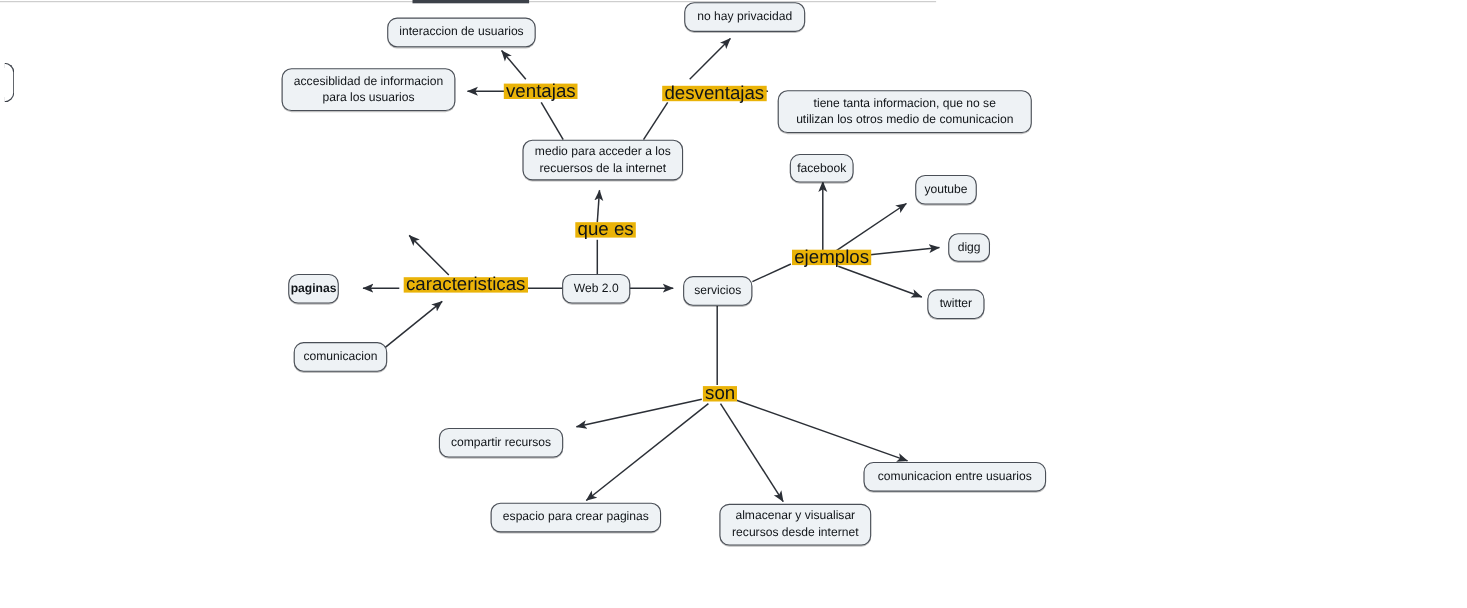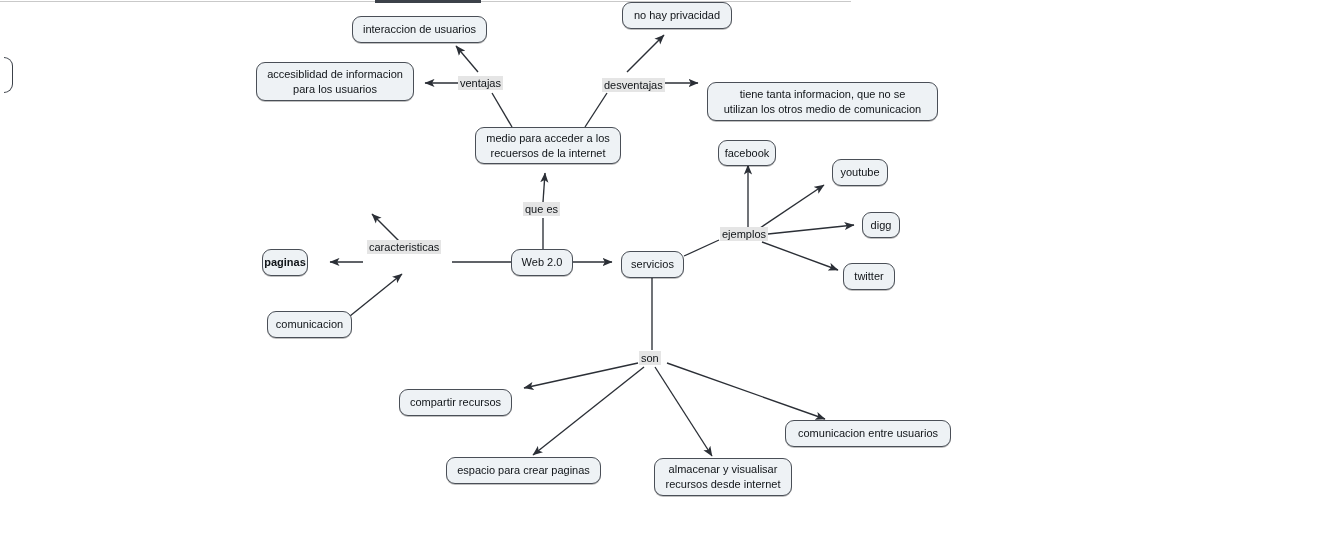--- a/index.html
+++ b/index.html
@@ -41,24 +41,24 @@
     display: flex;
     align-items: center;
     justify-content: center;
     padding: 2px 7px;
     white-space: pre-line;
     box-shadow: 0 1px 0 rgba(0,0,0,0.25);
     z-index: 3;
   }
   .link-label {
     position: absolute;
-    font-size: 11px;
+    font-size: 17px;
     line-height: 14px;
     color: #101418;
-    background: #e5e5e5;
+    background: #eab308;
     padding: 0 2px;
     white-space: nowrap;
     z-index: 4;
   }
   .top-rule {
     position: absolute;
     left: 0;
     top: 1px;
     width: 851px;
     height: 1px;
@@ -174,19 +174,19 @@
 
   <div class="node" style="left:654px; top:458px; width:138px; height:38px;">almacenar y visualisar
 recursos desde internet</div>
 
   <div class="link-label" style="left:458px; top:76px;">ventajas</div>
 
   <div class="link-label" style="left:578px; top:78px;margin-left:24px;">desventajas</div>
 
   <div class="link-label" style="left:523px; top:202px;">que es</div>
 
-  <div class="link-label" style="left:367px; top:240px;">caracteristicas</div>
+  <div class="link-label" style="left:367px; top:252px;">caracteristicas</div>
 
   <div class="link-label" style="left:720px; top:227px;">ejemplos</div>
 
   <div class="link-label" style="left:639px; top:351px;">son</div>
 
 </div>
 
 </body></html>

